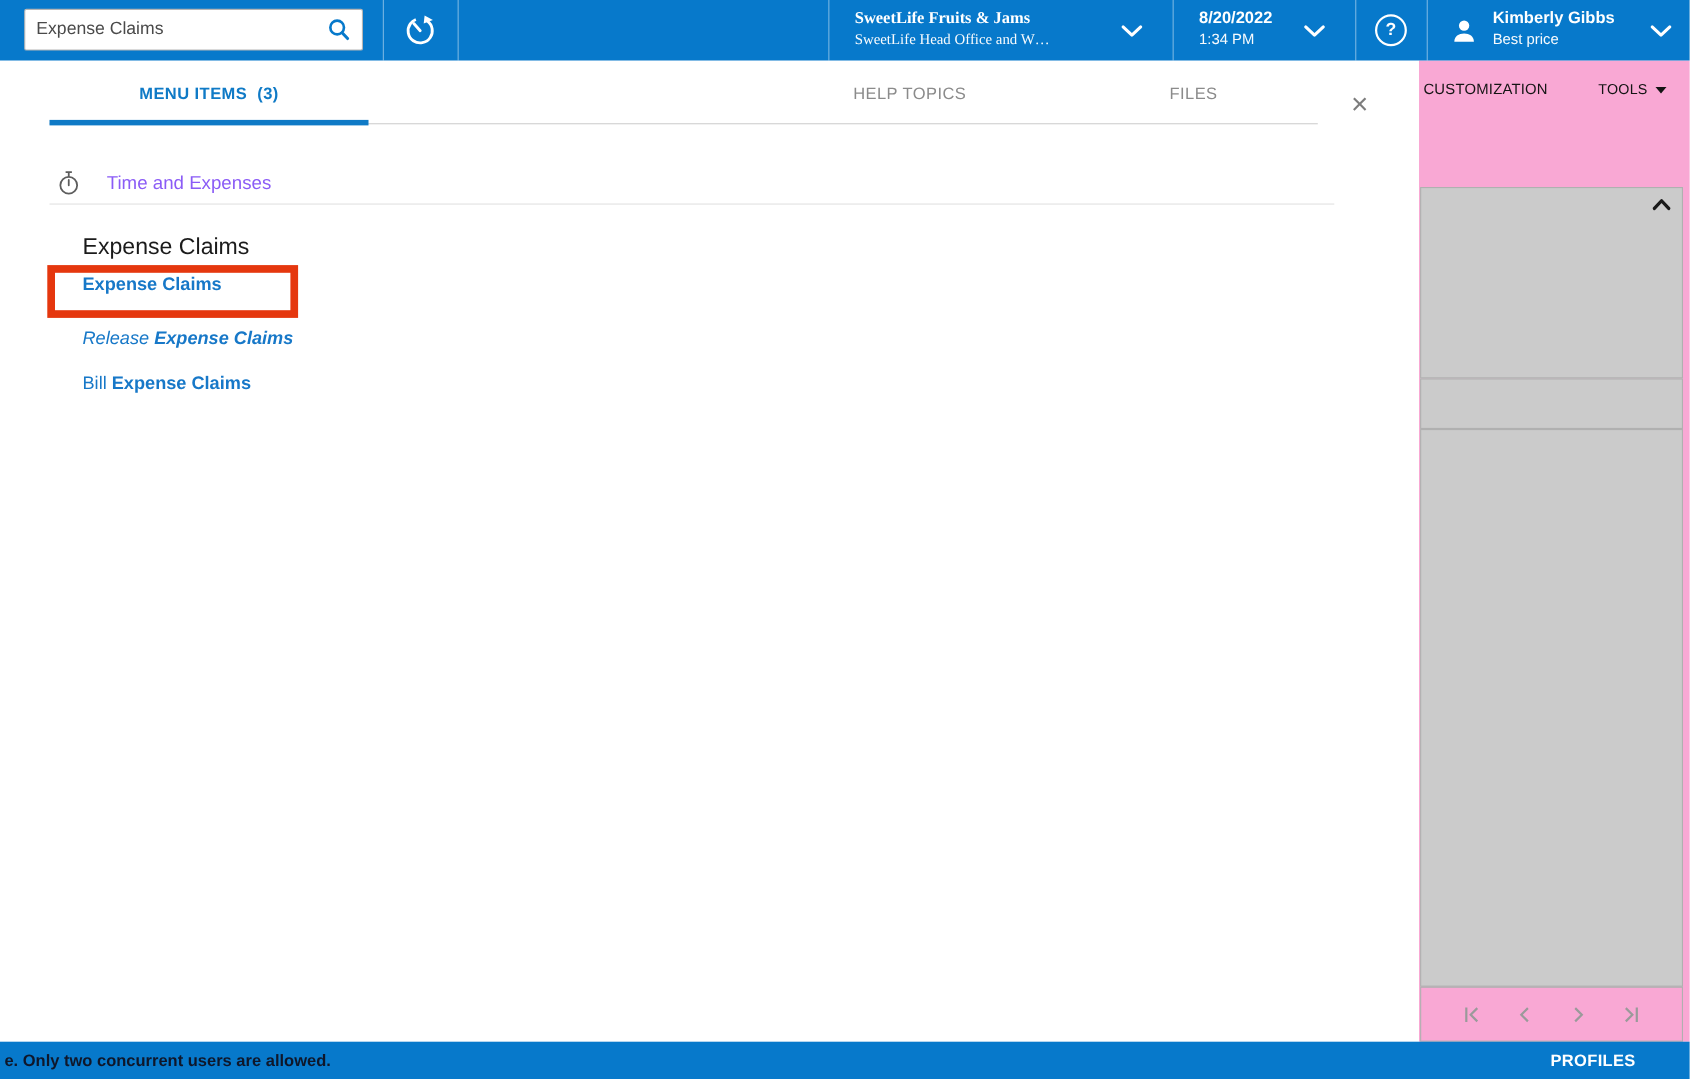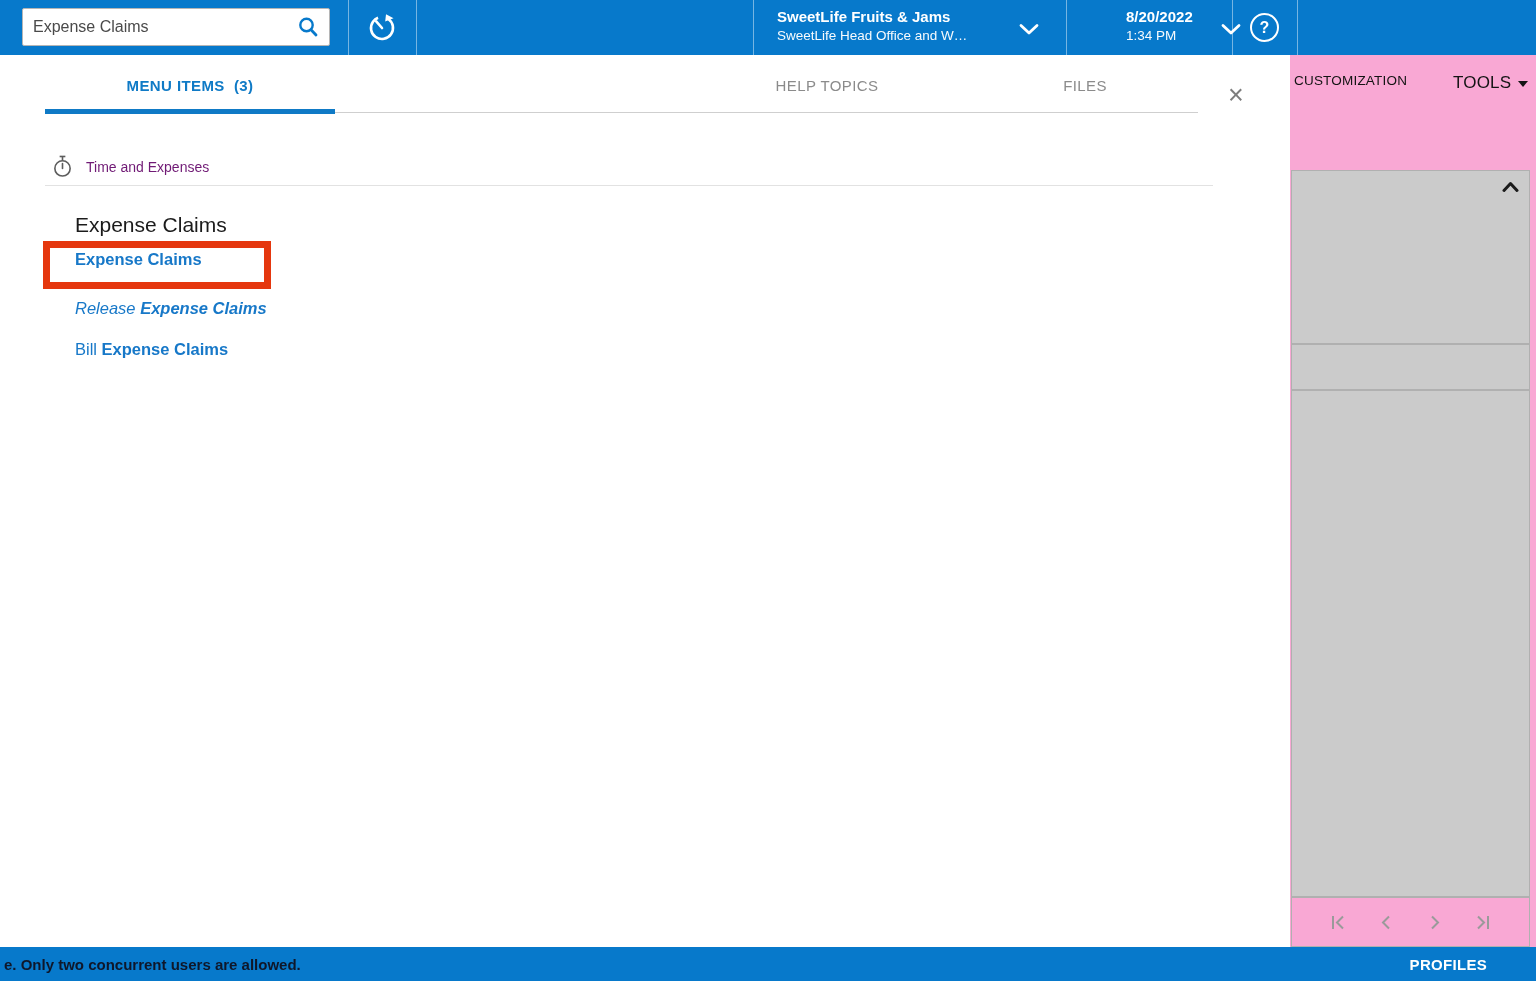--- a/index.html
+++ b/index.html
@@ -26,35 +26,35 @@
   #search-panel { left:0; top:55px; width:1290px; height:892px; background:#ffffff; z-index:20; }
   .tab { position:absolute; top:22px; height:40px; text-align:center; font-size:15px; letter-spacing:0.4px;
     color:#8b8b8b; cursor:pointer; white-space:nowrap; }
   .tab.active { color:#0f7ac6; font-weight:700; }
   #tab-underline-gray { position:absolute; left:45px; top:57px; width:1153px; height:1px; background:#cfcfcf; }
   #tab-underline-blue { position:absolute; left:45px; top:54px; width:290px; height:5px; background:#0f7ac6; }
   #close-x { position:absolute; left:1222px; top:27px; width:28px; height:28px; color:#7d7d7d; font-size:27px;
     line-height:26px; text-align:center; cursor:pointer; font-weight:400; }
 
   #category-row { position:absolute; left:52px; top:100px; display:flex; align-items:center; }
-  #category-label { font-size:14px; color:#701a75; margin-left:13px; }
+  #category-label { font-size:17px; color:#8b5cf6; margin-left:24px; }
   #category-divider { position:absolute; left:45px; top:130px; width:1168px; height:1px; background:#e2e2e2; }
 
   #group-title { position:absolute; left:75px; top:158px; font-size:21px; color:#1b1b1b; }
 
   .result-link { position:absolute; left:75px; font-size:16.5px; color:#1778c8; cursor:pointer; white-space:nowrap; }
   .result-link .match { font-weight:700; }
   #highlight-box { position:absolute; left:43px; top:186px; width:228px; height:48px;
     border:7px solid #e5370e; background:#ffffff; }
 
   
   #side-panel { left:1290px; top:55px; width:246px; height:892px; background:#f9a8d4; z-index:10; }
   #side-toolbar { position:absolute; left:0; top:0; width:246px; height:60px; }
   #customization-btn { position:absolute; left:4px; top:18px; font-size:13.5px; color:#141414; cursor:pointer; letter-spacing:0.2px; }
-  #tools-btn { position:absolute; left:163px; top:18px; font-size:17px; color:#141414; cursor:pointer; letter-spacing:0.2px; display:flex; align-items:center; }
+  #tools-btn { position:absolute; left:163px; top:18px; font-size:13px; color:#141414; cursor:pointer; letter-spacing:0.2px; display:flex; align-items:center; }
   #tools-caret { width:0; height:0; border-left:5px solid transparent; border-right:5px solid transparent;
     border-top:6px solid #141414; margin-left:7px; margin-top:2px; }
   .sp-box { position:absolute; left:1px; width:239px; border:1px solid #b0b0b0; background:#cbcbcb; }
   #collapse-chevron { position:absolute; right:10px; top:8px; cursor:pointer; }
   #pager { position:absolute; left:1px; top:842px; width:239px; height:50px; border:1px solid #b0b0b0;
     display:flex; align-items:center; justify-content:space-around; padding:0 22px; }
   .pager-btn { cursor:pointer; display:flex; align-items:center; justify-content:center; width:26px; height:26px; }
 
   
   #status-bar { left:0; top:947px; width:1536px; height:34px; background:#0779cb; z-index:40;
@@ -85,50 +85,67 @@
         <circle cx="16" cy="16" r="11" stroke="#ffffff" stroke-width="2.6" stroke-dasharray="58 12" transform="rotate(-55 16 16)"></circle>
         <polygon points="20,2.2 27.5,6.2 19.2,9.4" fill="#ffffff"></polygon>
         <line x1="16" y1="16" x2="10.2" y2="9.4" stroke="#ffffff" stroke-width="2.6" stroke-linecap="round"></line>
       </svg>
     </span>
   </div>
   <div class="tb-divider" style="left:416px;"></div>
 
   <div class="tb-divider" style="left:753px;"></div>
   <div style="position:absolute; left:753px; top:0; width:313px; height:55px; cursor:pointer;">
-    <div class="tb-two-line" style="left:24px;">
+    <div class="tb-two-line" style="left:24px;font-family:Liberation Serif, serif;">
       <div class="tb-line1">SweetLife Fruits &amp; Jams</div>
       <div class="tb-line2">SweetLife Head Office and W…</div>
     </div>
     <span class="chev" style="left:266px; top:22px;">
       <svg width="20" height="13" viewBox="0 0 20 13" fill="none">
         <polyline points="2,2.5 10,10 18,2.5" stroke="#ffffff" stroke-width="2.8" stroke-linecap="round" stroke-linejoin="round"></polyline>
       </svg>
     </span>
   </div>
 
   <div class="tb-divider" style="left:1066px;"></div>
-  <div style="position:absolute; left:1102px; top:0; width:166px; height:55px; cursor:pointer;">
+  <div style="position:absolute; left:1066px; top:0; width:166px; height:55px; cursor:pointer;">
     <div class="tb-two-line" style="left:24px;">
       <div class="tb-line1">8/20/2022</div>
       <div class="tb-line2">1:34 PM</div>
     </div>
     <span class="chev" style="left:119px; top:22px;">
       <svg width="20" height="13" viewBox="0 0 20 13" fill="none">
         <polyline points="2,2.5 10,10 18,2.5" stroke="#ffffff" stroke-width="2.8" stroke-linecap="round" stroke-linejoin="round"></polyline>
       </svg>
     </span>
   </div>
 
   <div class="tb-divider" style="left:1232px;"></div>
   <div id="help-circle">
       <span>?</span>
     </div>
   <div class="tb-divider" style="left:1297px;"></div>
 
+  <div style="position:absolute; left:1297px; top:0; width:239px; height:55px; cursor:pointer;">
+    <span style="position:absolute; left:19px; top:13px;">
+      <svg width="30" height="30" viewBox="0 0 32 32" fill="none">
+        <circle cx="16" cy="11" r="5" fill="#ffffff"></circle>
+        <path d="M6.5 26.5c0-5.2 4.3-8 9.5-8s9.5 2.8 9.5 8z" fill="#ffffff"></path>
+      </svg>
+    </span>
+    <div class="tb-two-line" style="left:60px;">
+      <div class="tb-line1">Kimberly Gibbs</div>
+      <div class="tb-line2">Best price</div>
+    </div>
+    <span class="chev" style="left:203px; top:22px;">
+      <svg width="20" height="13" viewBox="0 0 20 13" fill="none">
+        <polyline points="2,2.5 10,10 18,2.5" stroke="#ffffff" stroke-width="2.8" stroke-linecap="round" stroke-linejoin="round"></polyline>
+      </svg>
+    </span>
+  </div>
 </div>
 
 <div id="search-panel" class="abs">
 
   <div class="tab active" style="left:45px; width:290px;">
     <span>MENU ITEMS</span>&nbsp;
     <span>(3)</span>
   </div>
   <div class="tab" style="left:969px; width:232px;">
     <span>FILES</span>

